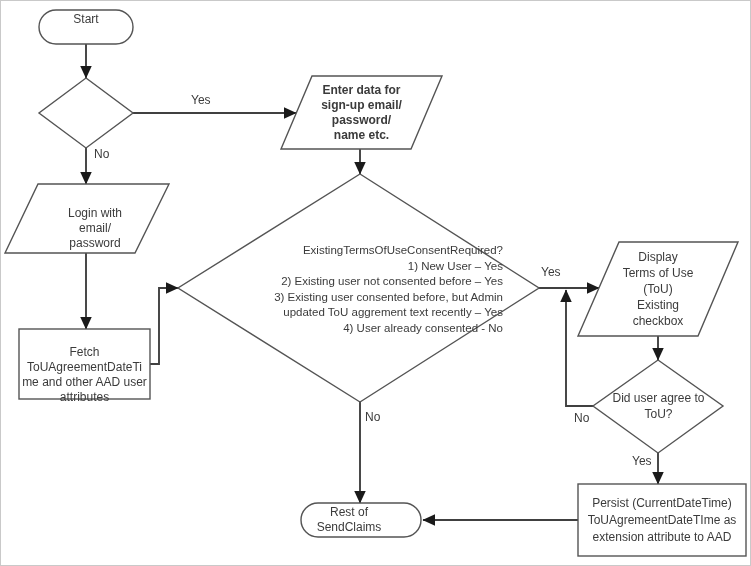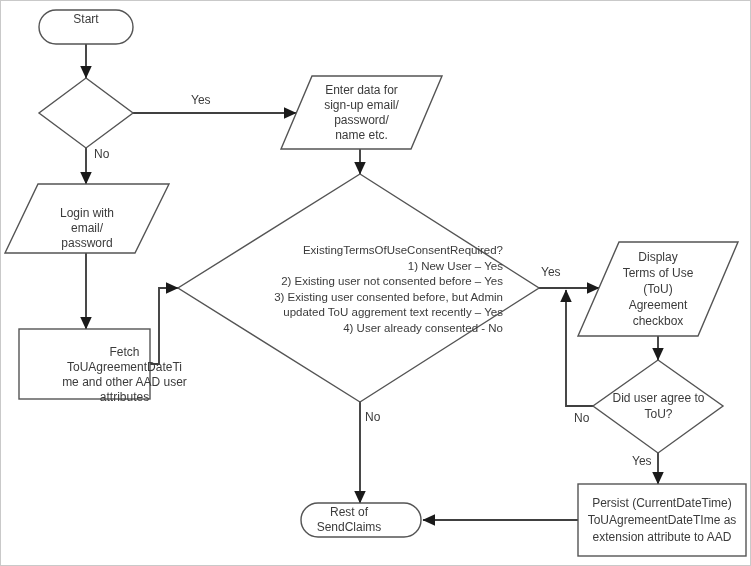--- a/index.html
+++ b/index.html
@@ -60,41 +60,41 @@
       <rect x="18" y="328" width="131" height="70"></rect>
       <polygon points="359,173 538,287 359,401 177,287"></polygon>
       <polygon points="618,241 737,241 697,335 577,335"></polygon>
       <polygon points="657,359 722,405 657,452 592,405"></polygon>
       <rect x="577" y="483" width="168" height="72"></rect>
       <rect x="300" y="502" width="120" height="34" rx="17" ry="17"></rect>
     </g>
   </svg>
 
   <div class="nl" style="left:38px; top:9px; width:94px; height:19px;">Start</div>
-  <div class="nl" style="left:280px; top:75px; width:161px; height:73px;">Enter data for
+  <div class="nl" style="left:280px; top:75px; width:161px; height:73px;font-weight:bold;">Enter data for
 sign-up email/
 password/
 name etc.</div>
-  <div class="nl" style="left:4px; top:183px; width:164px; height:88px;">Login with
+  <div class="nl" style="left:12px; top:183px; width:164px; height:88px;">Login with
 email/
 password</div>
-  <div class="nl" style="left:18px; top:328px; width:131px; height:91px;padding-left:40px;">Fetch
+  <div class="nl" style="left:18px; top:328px; width:131px; height:91px;">Fetch
 ToUAgreementDateTi
 me and other AAD user
 attributes</div>
   <div class="nl-block" style="left:252px; top:242px; width:250px;">ExistingTermsOfUseConsentRequired?
 1) New User – Yes
 2) Existing user not consented before – Yes
 3) Existing user consented before, but Admin
 updated ToU aggrement text recently – Yes
 4) User already consented - No</div>
   <div class="nl lh16" style="left:577px; top:241px; width:160px; height:94px;">Display
 Terms of Use
 (ToU)
-Agreement
+Existing
 checkbox</div>
   <div class="nl lh17" style="left:577px; top:483px; width:168px; height:72px;">Persist (CurrentDateTime)
 ToUAgremeentDateTIme as
 extension attribute to AAD</div>
   <div class="nl lh16" style="left:592px; top:357px; width:131px; height:95px;">Did user agree to
 ToU?</div>
   <div class="nl" style="left:300px; top:502px; width:96px; height:34px;">Rest of SendClaims</div>
 
   <div class="el" style="left:190px; top:93px;">Yes</div>
   <div class="el" style="left:93px; top:147px;">No</div>

